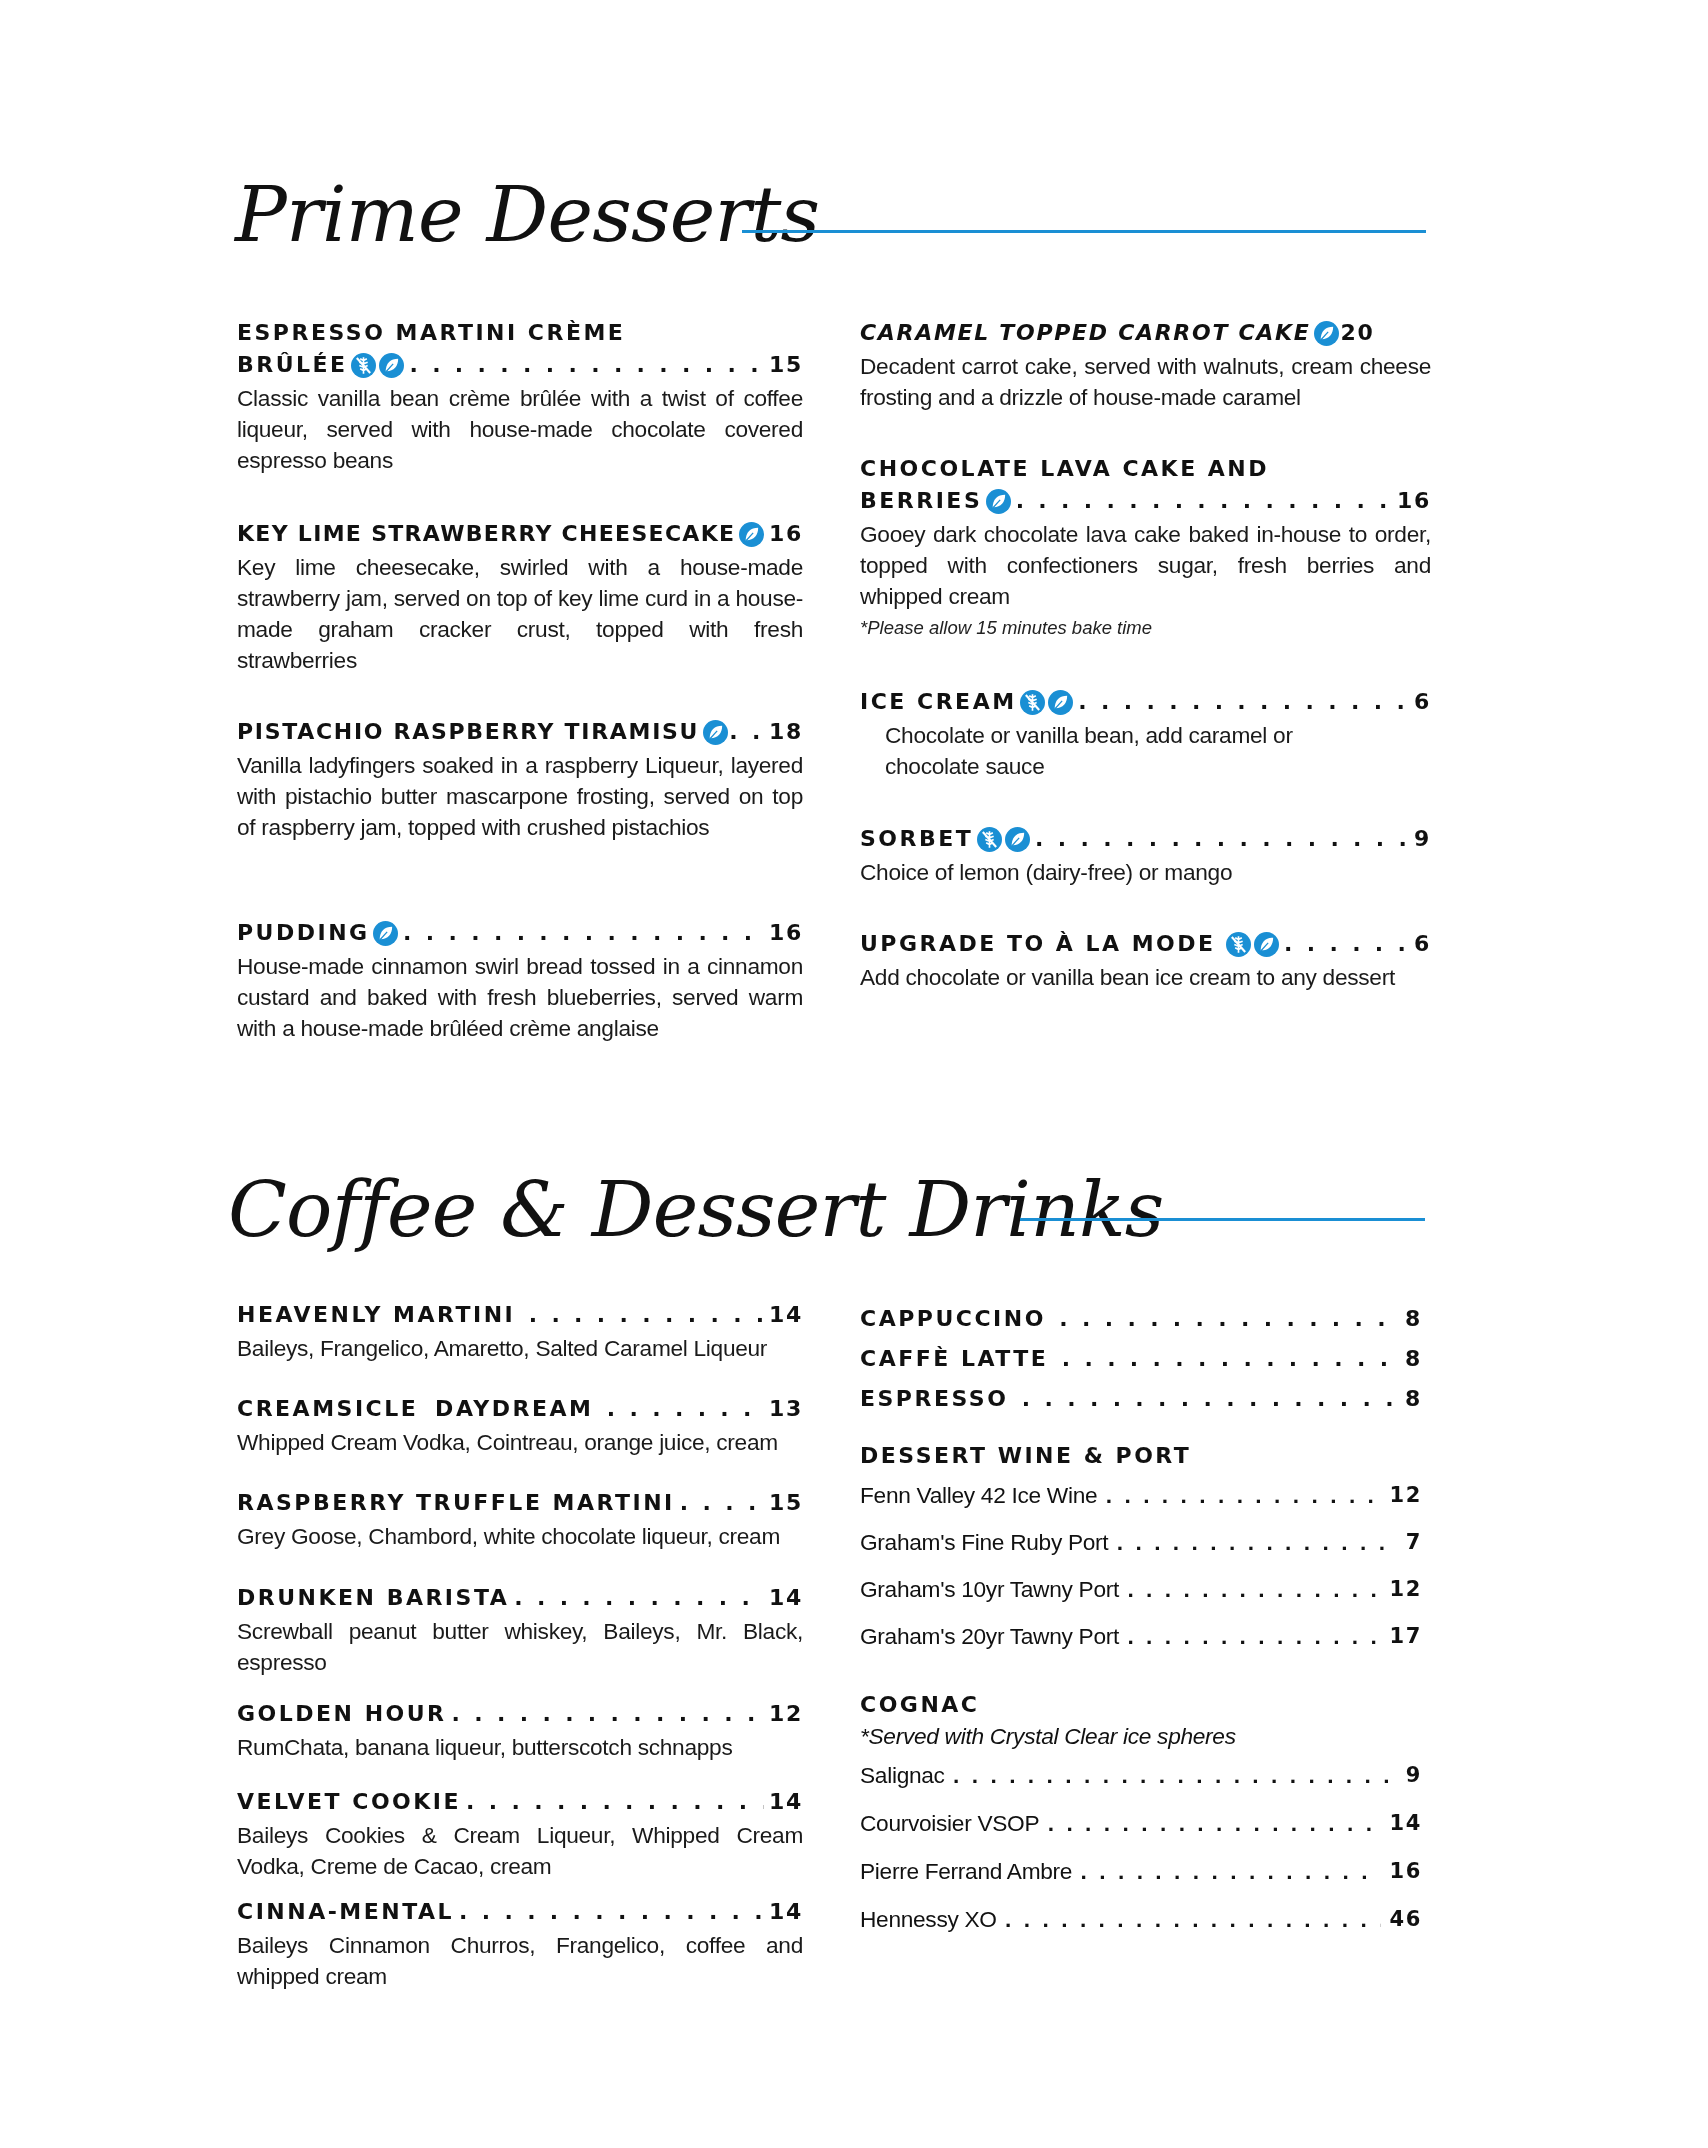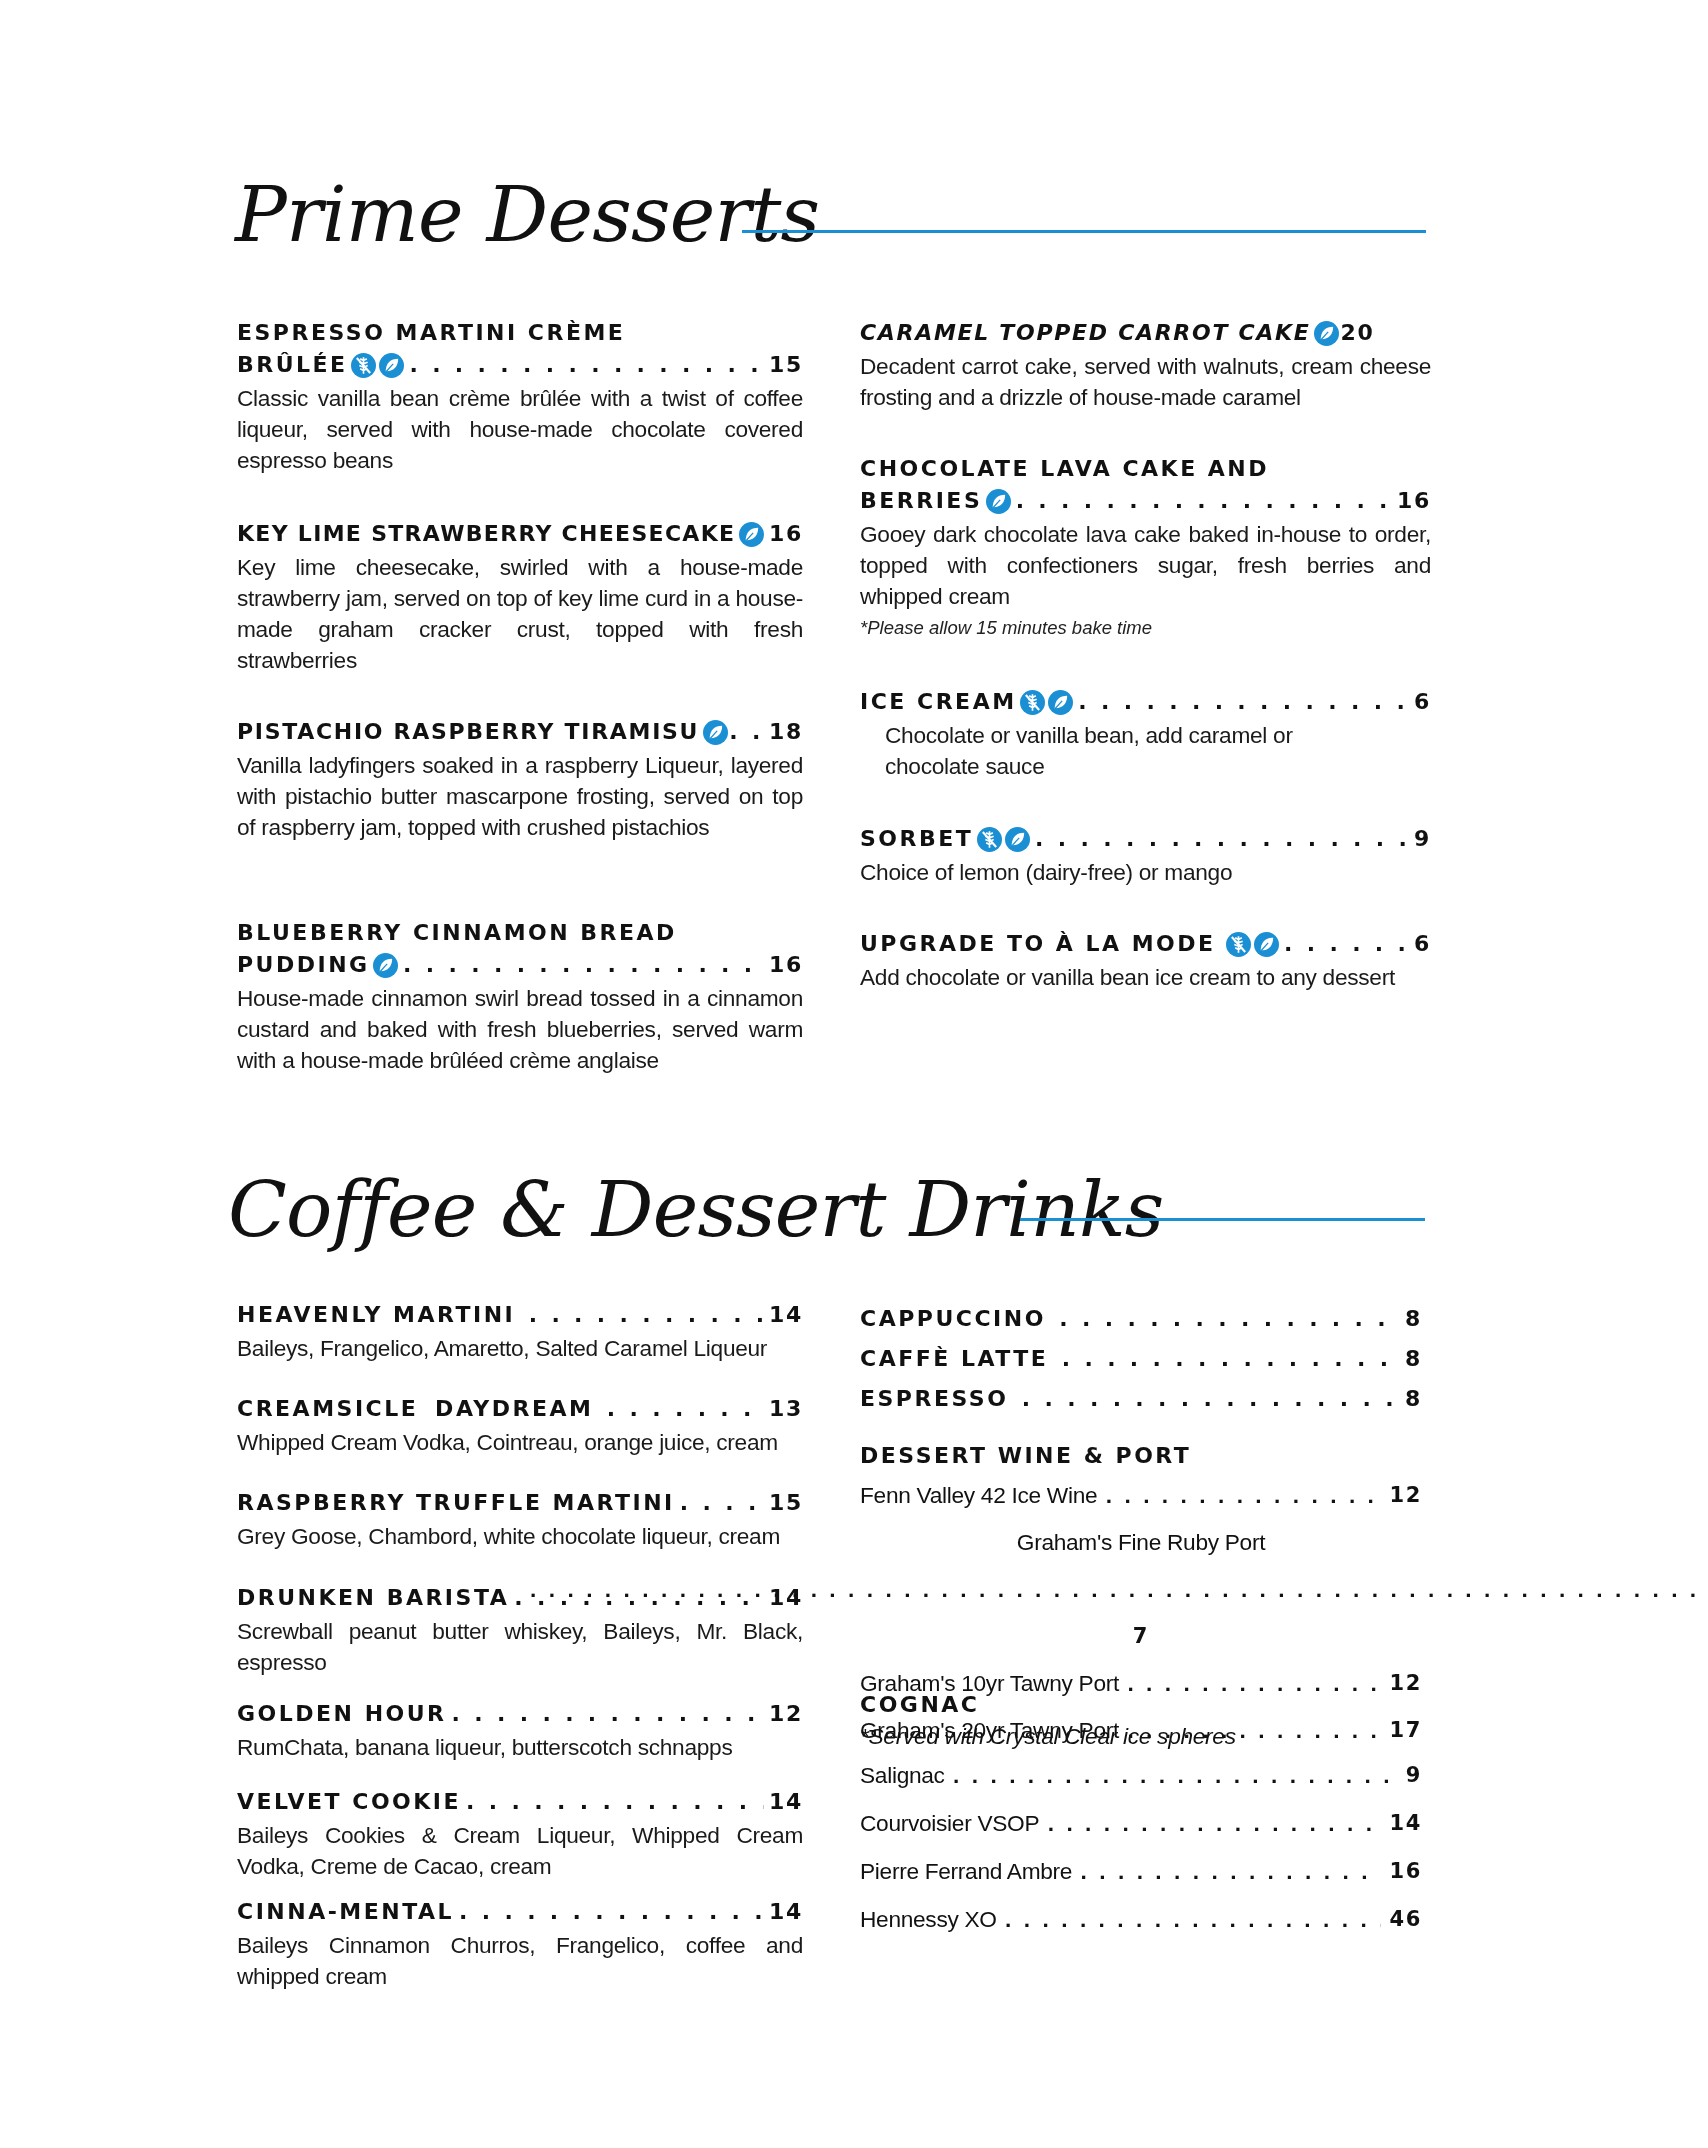--- a/index.html
+++ b/index.html
@@ -79,21 +79,20 @@
             <path d="M7 24 L17 13" stroke="#1a8fd4" stroke-width="1.5"></path>
           </svg>
         </span>
       <span class="dots" style="margin:0 1.7px;"></span>
       <span class="pr">18</span>
     </div>
     <div class="desc">Vanilla ladyfingers soaked in a raspberry Liqueur, layered with pistachio butter mascarpone frosting, served on top of raspberry jam, topped with crushed pistachios</div>
   </div>
 
   <div class="item" style="top:600px;">
-    <div class="name-first">BLUEBERRY CINNAMON BREAD</div>
     <div class="name-line">
       <span class="nm">PUDDING</span>
       <span class="badge">
           <svg width="25" height="25" viewBox="0 0 30 30">
             <path d="M8 23 C 8 12, 14 7, 23 7 C 23 16, 18 22, 9 22 Z" fill="#fff"></path>
             <path d="M7 24 L17 13" stroke="#1a8fd4" stroke-width="1.5"></path>
           </svg>
         </span>
       <span class="dots"></span>
       <span class="pr">16</span>
@@ -279,21 +278,21 @@
       </div>
   </div>
 
   <div style="position:absolute; top:141px; left:0; width:100%;">
     <div class="subhead">DESSERT WINE &amp; PORT</div>
     <div class="wine-line" style="line-height:47px;">
         <span class="nm">Fenn Valley 42 Ice Wine</span>
         <span class="dots"></span>
         <span class="pr">12</span>
       </div>
-    <div class="wine-line" style="line-height:47px;flex-direction:column;">
+    <div class="wine-line" style="line-height:47px;">
         <span class="nm">Graham's Fine Ruby Port</span>
         <span class="dots"></span>
         <span class="pr">7</span>
       </div>
     <div class="wine-line" style="line-height:47px;">
         <span class="nm">Graham's 10yr Tawny Port</span>
         <span class="dots"></span>
         <span class="pr">12</span>
       </div>
     <div class="wine-line" style="line-height:47px;">

